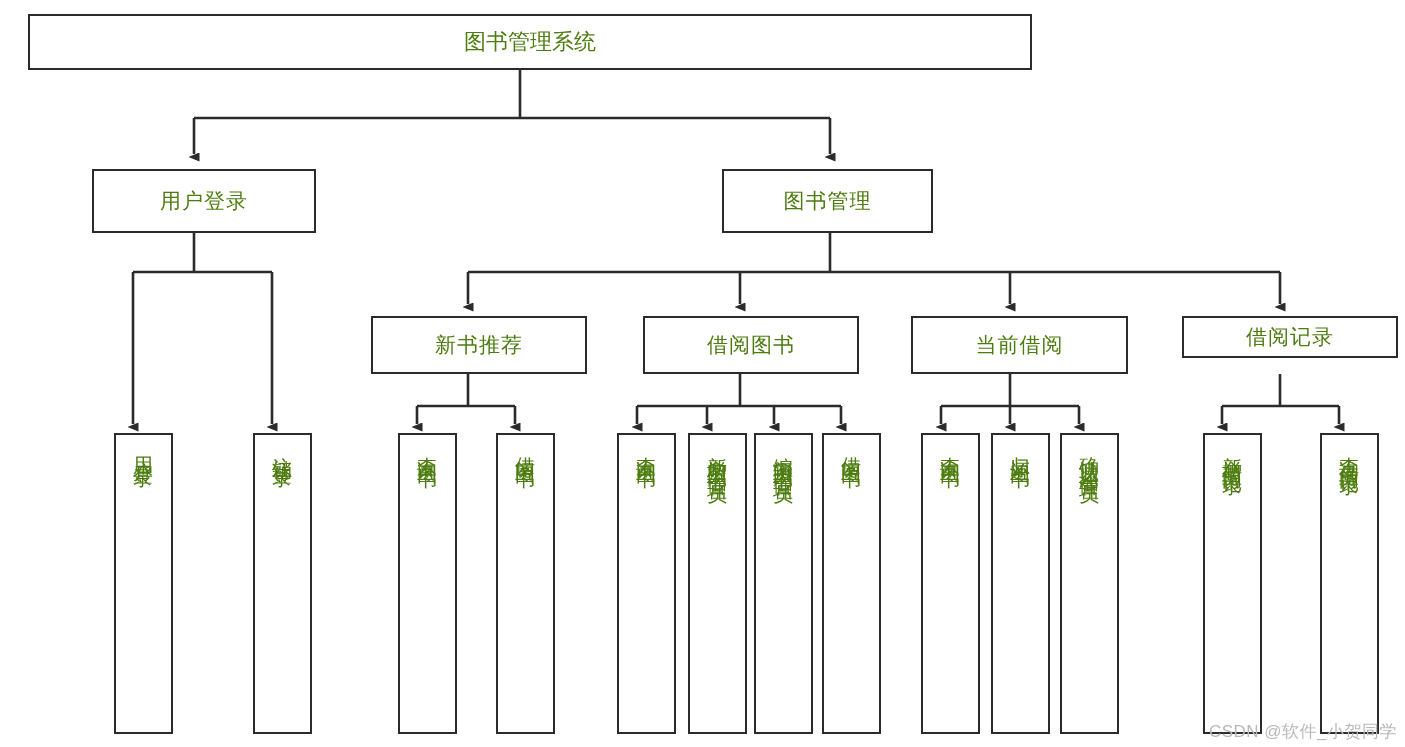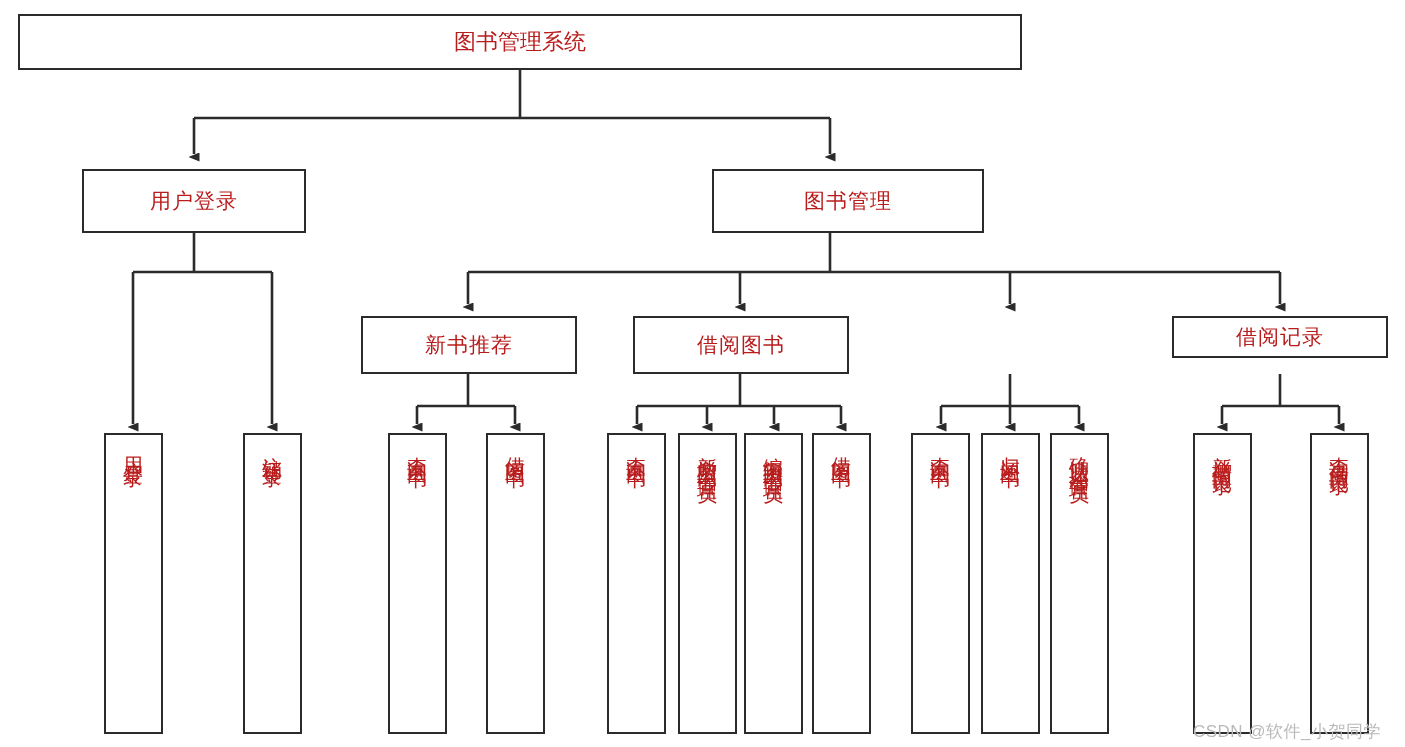--- a/index.html
+++ b/index.html
@@ -13,21 +13,22 @@
   #wires{position:absolute;left:0;top:0;width:1405px;height:747px;}
 
   .node{
     position:absolute;
     box-sizing:border-box;
     background:#ffffff;
     border:2px solid #2b2b2b;
     display:flex;
     align-items:center;
     justify-content:center;
-    color:#b91c1c;
+    color:#4d7c0f;
+    margin-left:10px;
   }
   .node.h{ font-size:21px; letter-spacing:1px; }
   .node.root{ font-size:22px; }
 
   
   .node.v{
     font-size:20px;
     align-items:flex-start;
     padding-top:6px;
   }
@@ -35,21 +36,21 @@
     writing-mode:vertical-rl;
     text-orientation:upright;
     letter-spacing:4px;
     line-height:1;
     white-space:nowrap;
     display:block;
   }
 
   #watermark{
     position:absolute;
-    right:24px;
+    right:8px;
     bottom:4px;
     font-size:17px;
     color:#b9b9b9;
     letter-spacing:0.5px;
     white-space:nowrap;
   }
 </style>
 </head>
 <body>
 
@@ -107,29 +108,32 @@
     </g>
   </svg>
 
   <div class="node root" style="left:18px;top:14px;width:1004px;height:56px;">
     <span>图书管理系统</span>
   </div>
 
   <div class="node h" style="left:82px;top:169px;width:224px;height:64px;">
     <span>用户登录</span>
   </div>
-  <div class="node h" style="left:712px;top:169px;width:272px;height:64px;text-align:center;">
+  <div class="node h" style="left:712px;top:169px;width:211px;height:64px;text-align:center;">
     <span>图书管理</span>
   </div>
 
   <div class="node h" style="left:361px;top:316px;width:216px;height:58px;">
     <span>新书推荐</span>
   </div>
   <div class="node h" style="left:633px;top:316px;width:216px;height:58px;">
     <span>借阅图书</span>
+  </div>
+  <div class="node h" style="left:901px;top:316px;width:217px;height:58px;">
+    <span>当前借阅</span>
   </div>
   <div class="node h" style="left:1172px;top:316px;width:216px;height:42px;">
     <span>借阅记录</span>
   </div>
 
   <div class="node v" style="left:104px;top:433px;width:59px;height:301px;">
     <span class="vtext">用户登录</span>
   </div>
   <div class="node v" style="left:243px;top:433px;width:59px;height:301px;">
     <span class="vtext">注销登录</span>

